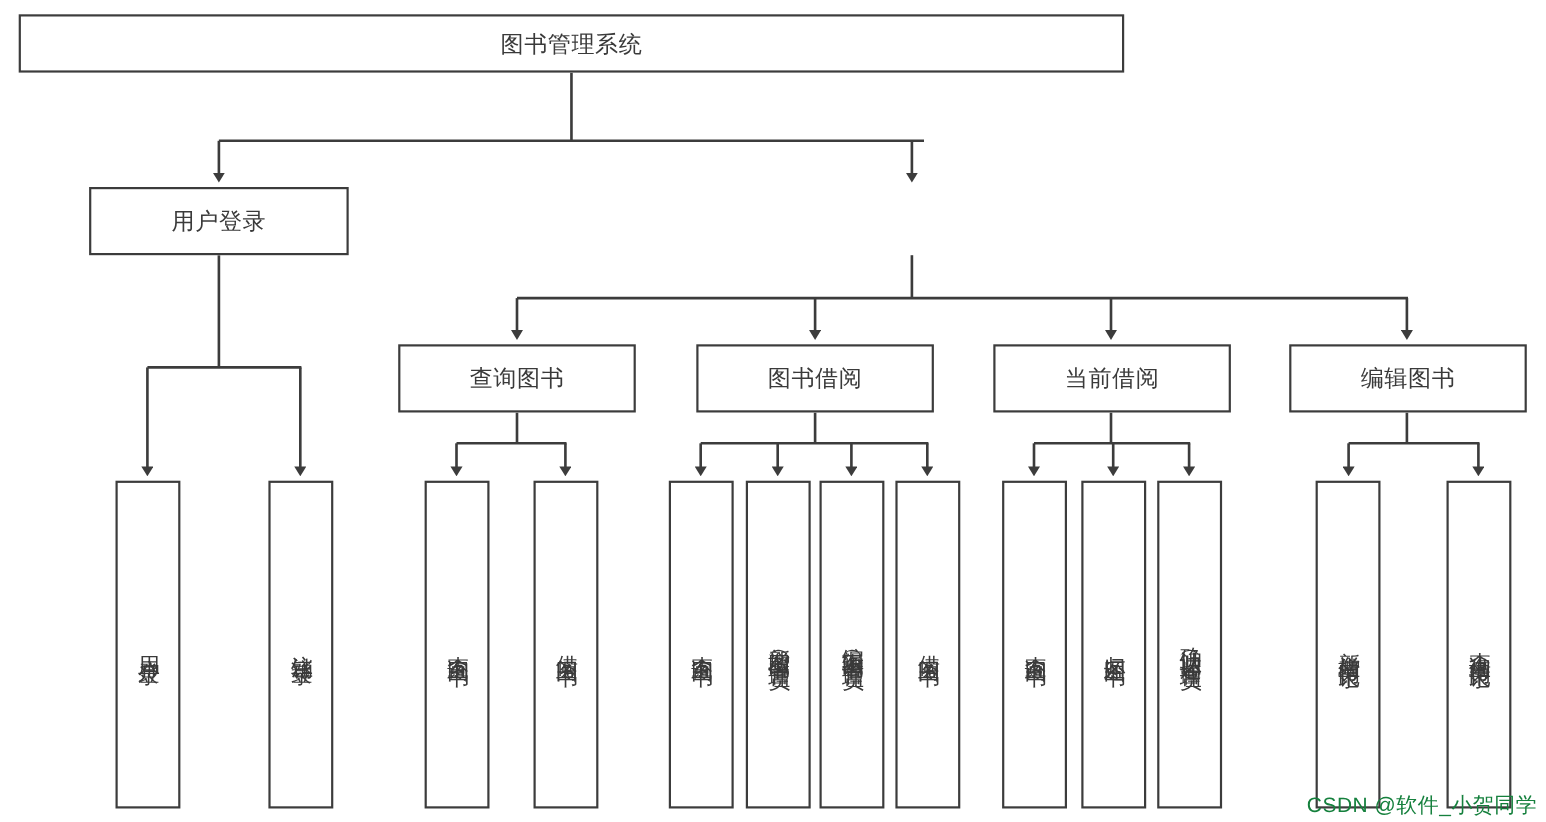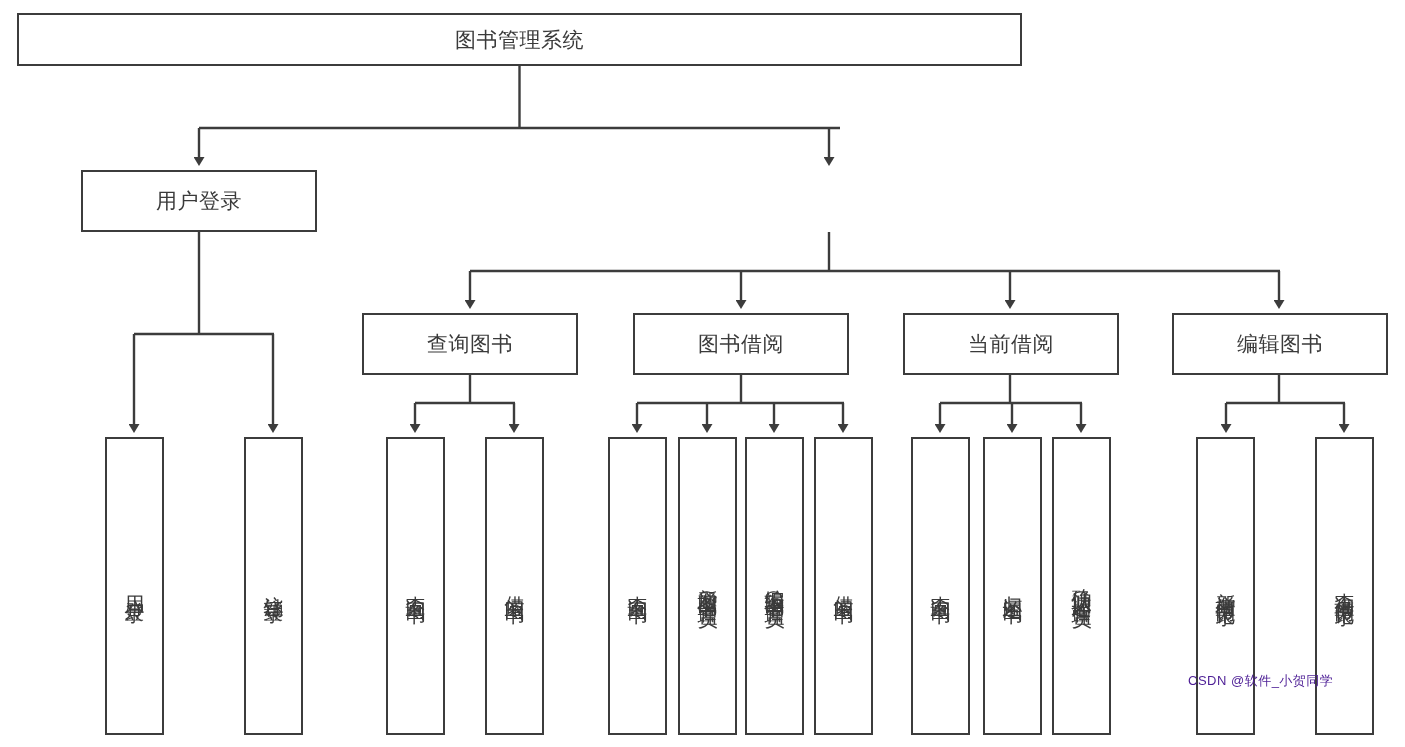--- a/index.html
+++ b/index.html
@@ -49,23 +49,23 @@
     line-height: 1.05;
   }
   .node.v .vtext {
     writing-mode: vertical-rl;
     text-orientation: upright;
     white-space: nowrap;
   }
   #watermark {
     position: absolute;
     left: 1188px;
-    top: 672px;
-    font-size: 13px;
-    color: #4c1d95;
+    top: 719px;
+    font-size: 19px;
+    color: #15803d;
     white-space: nowrap;
     letter-spacing: 0.5px;
   }
 </style>
 </head>
 <body>
 
 <div id="canvas">
 
   <svg id="wires" viewBox="0 0 1405 747">

